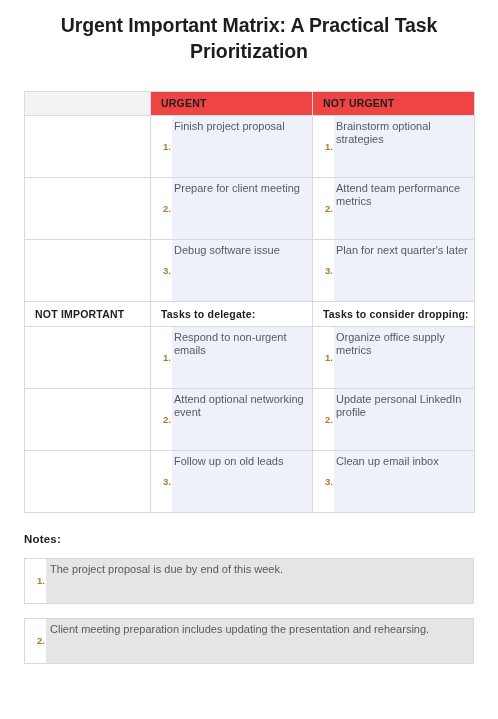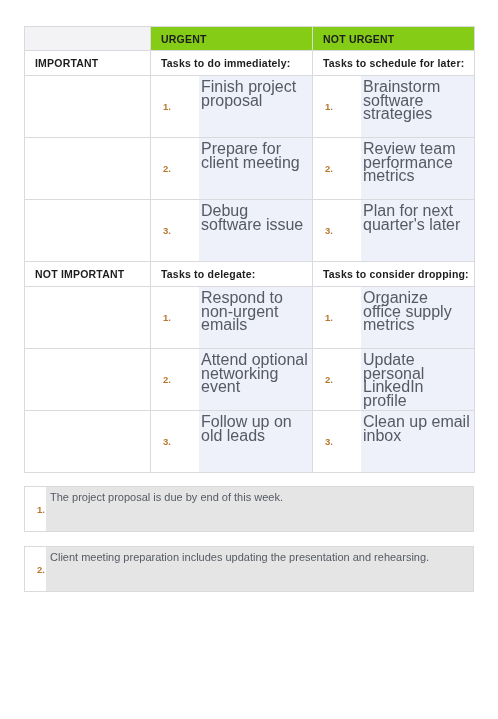--- a/index.html
+++ b/index.html
@@ -50,21 +50,21 @@
 
   table.matrix th,
   table.matrix td {
     border: 1px solid #d9d9de;
     padding: 0;
     vertical-align: top;
   }
 
   
   tr.head-row th {
-    background: #84cc16;
+    background: #ef4444;
     height: 23px;
     font-size: 10.5px;
     font-weight: bold;
     color: #1d1d1d;
     text-align: left;
     padding: 0 0 0 10px;
     vertical-align: middle;
     letter-spacing: 0.2px;
   }
   tr.head-row th.blank { background: #f3f3f5; }
@@ -102,27 +102,26 @@
     justify-content: flex-end;
     font-size: 9.5px;
     font-weight: bold;
     color: #b5772e;
     background: #ffffff;
     padding-right: 1px;
   }
   .task-text {
     flex: 1 1 auto;
     background: #eef0fa;
-    font-size: 16px;
+    font-size: 11px;
     line-height: 13.5px;
     color: #555a63;
     padding: 4px 4px 0 2px;
     box-sizing: border-box;
     word-wrap: break-word;
-    margin-left: 27px;
   }
 
   
   .notes-heading {
     margin: 0;
     padding-top: 20px;
     font-size: 11.5px;
     font-weight: bold;
     color: #1d1d1d;
     letter-spacing: 0.2px;
@@ -159,71 +158,67 @@
     color: #555a63;
     padding: 4px 6px 0 4px;
     box-sizing: border-box;
   }
 </style>
 </head>
 <body>
 
 <div class="page">
 
+  <h1 class="doc-title">Urgent Important Matrix: A Practical Task Prioritization</h1>
 
   <div class="matrix-wrap">
     <table class="matrix">
       <colgroup>
         <col class="c-axis">
           <col class="c-urgent">
           <col class="c-not">
       </colgroup>
       <thead>
         <tr class="head-row">
           <th class="blank"></th>
           <th>URGENT</th>
           <th>NOT URGENT</th>
         </tr>
       </thead>
       <tbody>
 
-        <tr class="label-row">
-          <td>IMPORTANT</td>
-          <td>Tasks to do immediately:</td>
-          <td>Tasks to schedule for later:</td>
-        </tr>
 
         <tr class="task-row">
           <td class="axis-blank"></td>
           <td>
             <div class="task-cell">
               <span class="task-num">1.</span>
               <span class="task-text">Finish project proposal</span>
             </div>
           </td>
           <td>
             <div class="task-cell">
               <span class="task-num">1.</span>
-              <span class="task-text">Brainstorm software strategies</span>
+              <span class="task-text">Brainstorm optional strategies</span>
             </div>
           </td>
         </tr>
 
         <tr class="task-row">
           <td class="axis-blank"></td>
           <td>
             <div class="task-cell">
               <span class="task-num">2.</span>
               <span class="task-text">Prepare for client meeting</span>
             </div>
           </td>
           <td>
             <div class="task-cell">
               <span class="task-num">2.</span>
-              <span class="task-text">Review team performance metrics</span>
+              <span class="task-text">Attend team performance metrics</span>
             </div>
           </td>
         </tr>
 
         <tr class="task-row">
           <td class="axis-blank"></td>
           <td>
             <div class="task-cell">
               <span class="task-num">3.</span>
               <span class="task-text">Debug software issue</span>
@@ -288,20 +283,21 @@
               <span class="task-num">3.</span>
               <span class="task-text">Clean up email inbox</span>
             </div>
           </td>
         </tr>
 
       </tbody>
     </table>
   </div>
 
+  <div class="notes-heading">Notes:</div>
 
   <div class="notes-list">
 
     <div class="note-box">
       <span class="note-num">1.</span>
       <span class="note-text">The project proposal is due by end of this week.</span>
     </div>
 
     <div class="note-box">
       <span class="note-num">2.</span>

